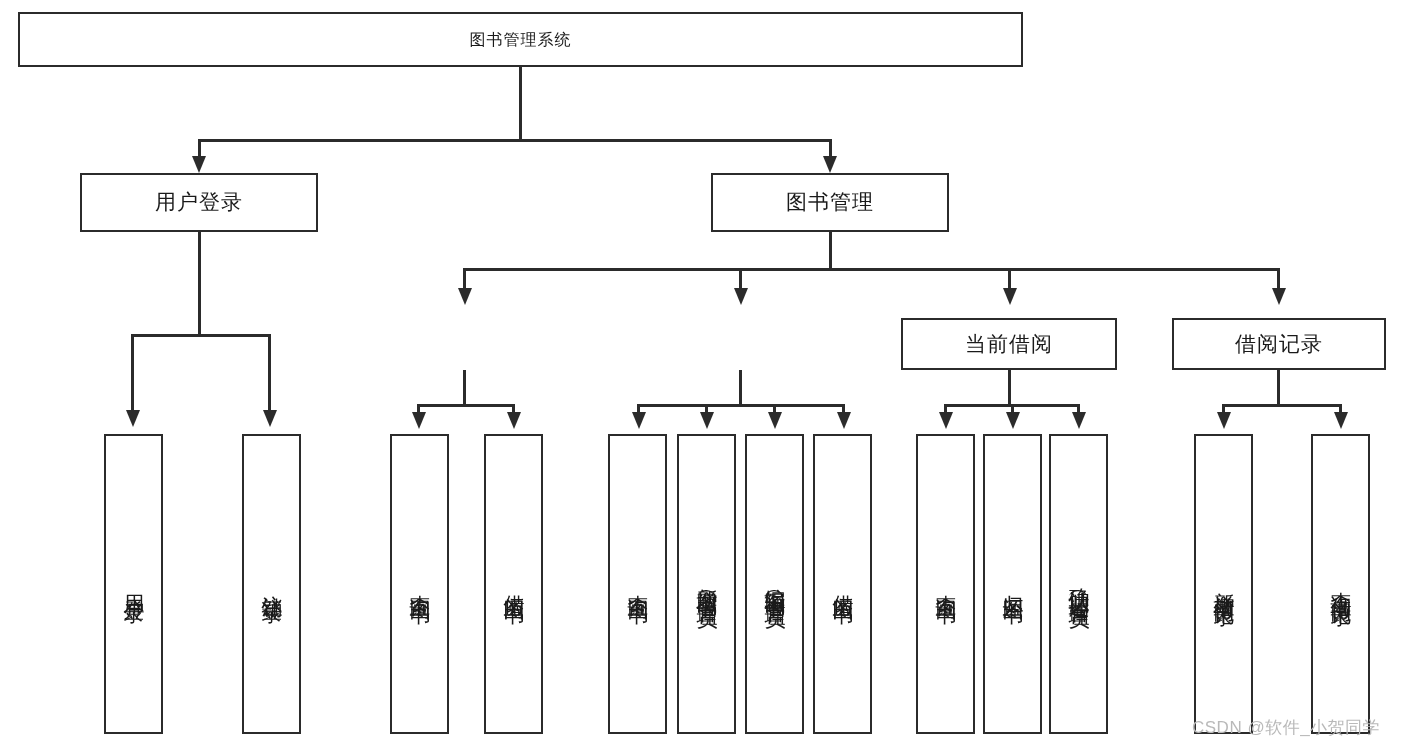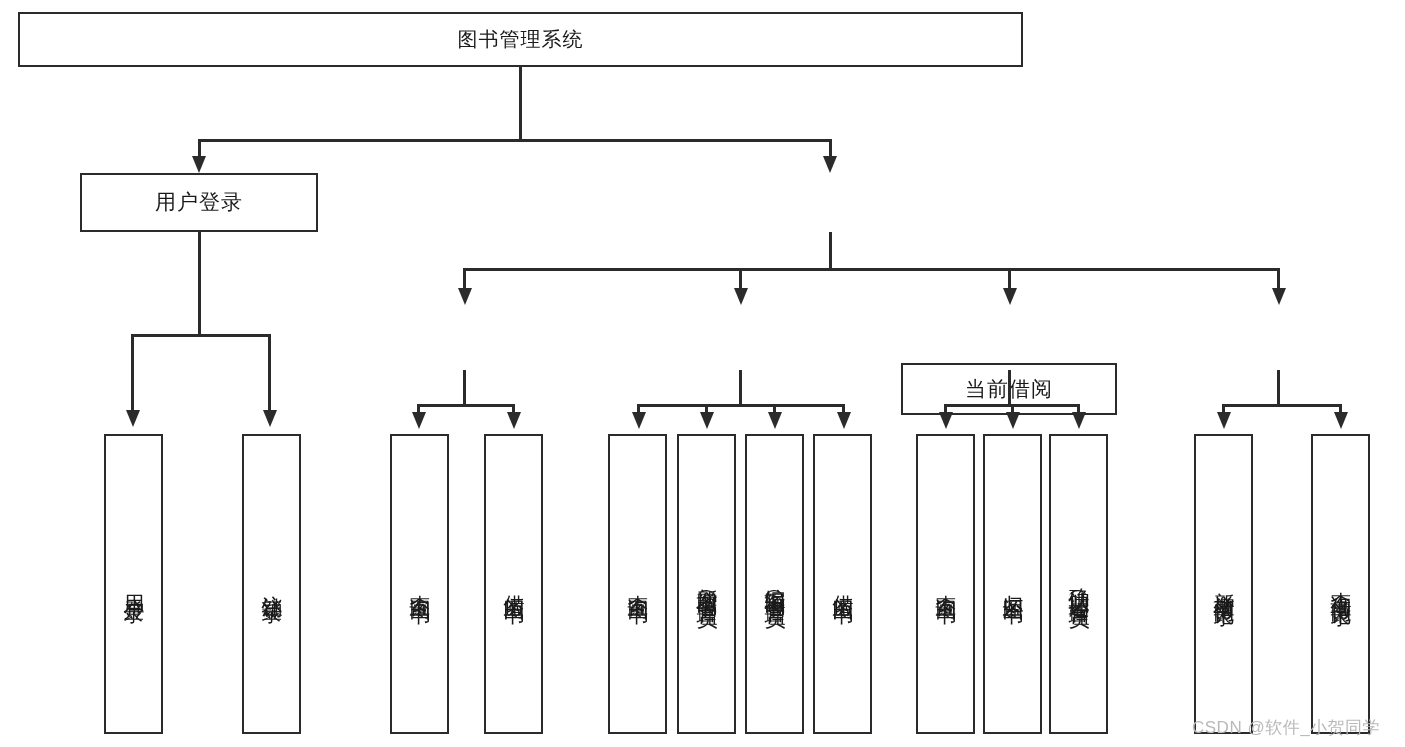--- a/index.html
+++ b/index.html
@@ -31,21 +31,21 @@
     text-align: center;
   }
   .node .label {
     font-size: 21px;
     line-height: 1.25;
     letter-spacing: 1px;
     color: #1a1a1a;
     white-space: nowrap;
   }
   .node.root .label {
-    font-size: 20px;
+    font-size: 16px;
   }
   
   .node.vertical {
     border-width: 2.5px;
     align-items: center;
     justify-content: center;
   }
   .node.vertical .label {
     writing-mode: vertical-rl;
     text-orientation: upright;
@@ -93,41 +93,47 @@
   <div class="conn h" style="left:198px; top:139px; width:633px;"></div>
   <div class="conn v" style="left:198px; top:139px; height:22px;"></div>
   <div class="arrow" style="left:192px; top:156px;"></div>
   <div class="conn v" style="left:829px; top:139px; height:22px;"></div>
   <div class="arrow" style="left:823px; top:156px;"></div>
 
   <div class="node" style="left:80px; top:173px; width:238px; height:59px;">
     <span class="label">用户登录</span>
   </div>
 
+  <div class="node" style="left:711px; top:173px; width:238px; height:59px;">
+    <span class="label">图书管理</span>
+  </div>
 
   <div class="conn v" style="left:198px; top:232px; height:104px;"></div>
   <div class="conn h" style="left:131px; top:334px; width:137px;"></div>
   <div class="conn v" style="left:131px; top:334px; height:80px;"></div>
   <div class="arrow" style="left:126px; top:410px;"></div>
   <div class="conn v" style="left:268px; top:334px; height:80px;"></div>
   <div class="arrow" style="left:263px; top:410px;"></div>
 
   <div class="conn v" style="left:829px; top:232px; height:38px;"></div>
   <div class="conn h" style="left:463px; top:268px; width:814px;"></div>
   <div class="conn v" style="left:463px; top:268px; height:24px;"></div>
   <div class="arrow" style="left:458px; top:288px;"></div>
   <div class="conn v" style="left:739px; top:268px; height:24px;"></div>
   <div class="arrow" style="left:734px; top:288px;"></div>
   <div class="conn v" style="left:1008px; top:268px; height:24px;"></div>
   <div class="arrow" style="left:1003px; top:288px;"></div>
   <div class="conn v" style="left:1277px; top:268px; height:24px;"></div>
   <div class="arrow" style="left:1272px; top:288px;"></div>
 
-  <div class="node" style="left:901px; top:318px; width:216px; height:52px;margin-top:45px;">
+  <div class="node" style="left:901px; top:318px; width:216px; height:52px;">
     <span class="label">当前借阅</span>
+  </div>
+  <div class="node" style="left:1172px; top:318px; width:214px; height:52px;">
+    <span class="label">借阅记录</span>
   </div>
 
   <div class="conn v" style="left:463px; top:370px; height:36px;"></div>
   <div class="conn h" style="left:417px; top:404px; width:97px;"></div>
   <div class="conn v" style="left:417px; top:404px; height:12px;"></div>
   <div class="arrow" style="left:412px; top:412px;"></div>
   <div class="conn v" style="left:512px; top:404px; height:12px;"></div>
   <div class="arrow" style="left:507px; top:412px;"></div>
 
   <div class="conn v" style="left:739px; top:370px; height:36px;"></div>

